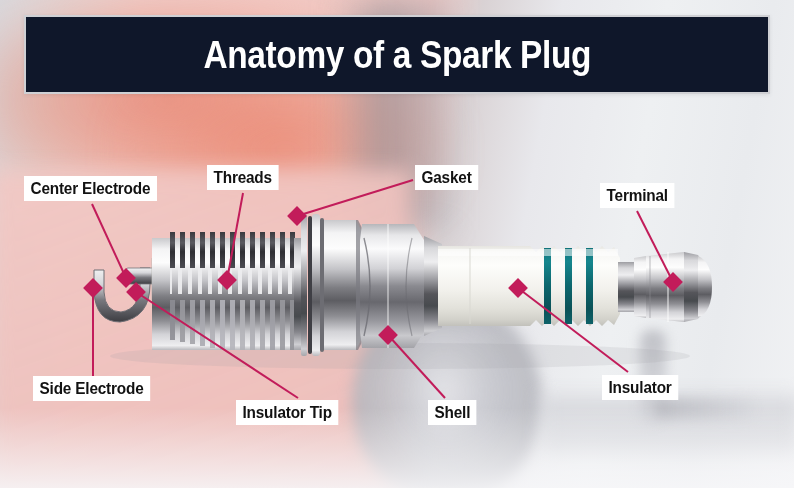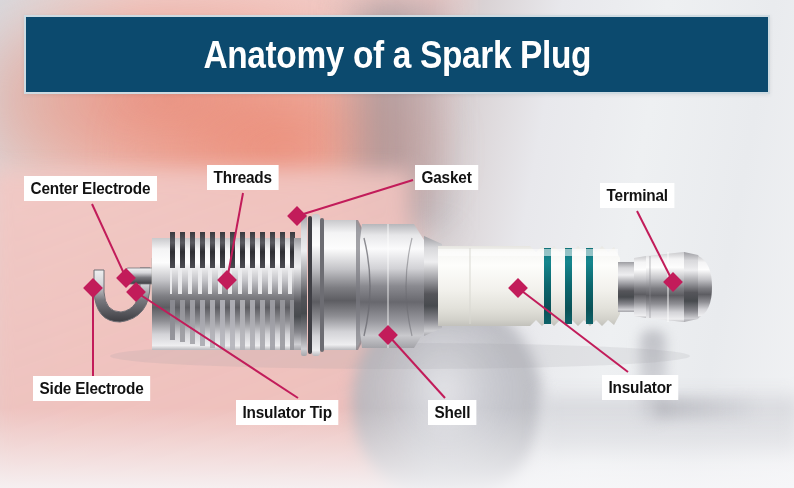--- a/index.html
+++ b/index.html
@@ -117,21 +117,21 @@
   <div class="bg-red-body2"></div>
   <div class="bg-dark-strip"></div>
   <div class="bg-pink-lower"></div>
   <div class="bg-wheel"></div>
   <div class="bg-wheel-star"></div>
   <div class="bg-bumper"></div>
   <div class="bg-handle"></div>
   <div class="bg-handle2"></div>
   <div class="bg-bottom-fade"></div>
 
-  <div id="title-banner" style="background: #0c4a6e;">
+  <div id="title-banner" style="background: #0f172a;">
     <div id="title-text" style="color: rgb(255, 255, 255);">Anatomy of a Spark Plug</div>
   </div>
 
   <svg id="plug-svg" viewBox="0 0 794 488">
     <defs>
 
       <linearGradient id="steel" x1="0" y1="0" x2="0" y2="1">
         <stop offset="0%" stop-color="#c9c9cc"></stop>
         <stop offset="10%" stop-color="#f4f4f5"></stop>
         <stop offset="22%" stop-color="#fdfdfd"></stop>

